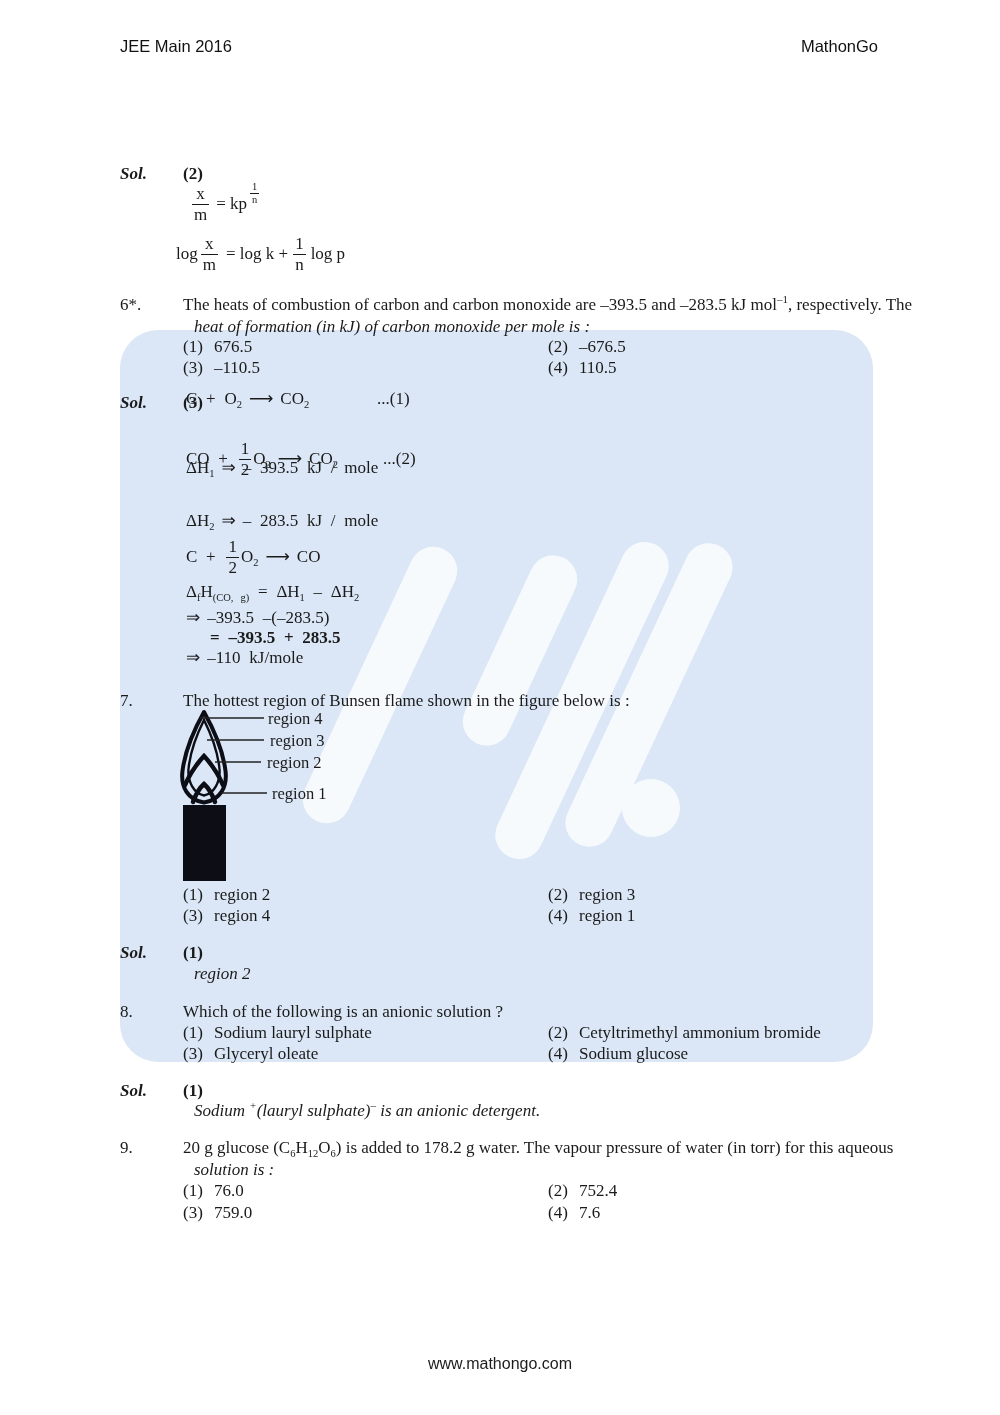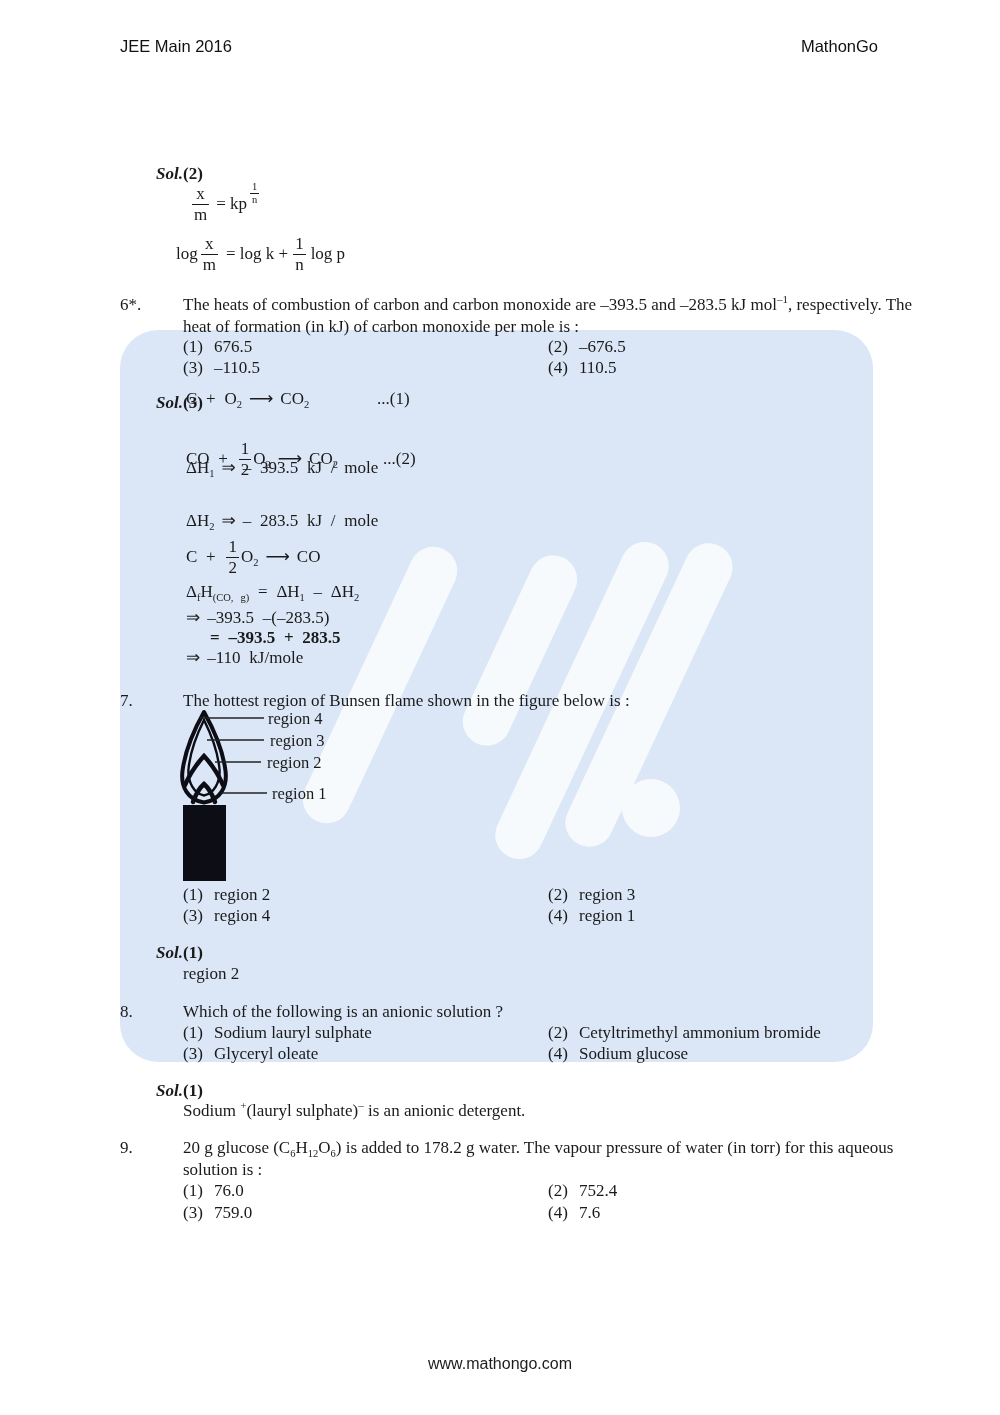--- a/index.html
+++ b/index.html
@@ -18,24 +18,24 @@
   .wm-s2{left:376px;top:218px;width:48px;height:205px;}
   .wm-s3{left:438px;top:198px;width:48px;height:345px;}
   .wm-s4{left:505px;top:200px;width:48px;height:330px;}
   .wm-dot{position:absolute;left:502px;top:449px;width:58px;height:58px;background:#f7fafd;border-radius:50%;}
   
   .abs{position:absolute;z-index:2;}
   .sans{font-family:"Liberation Sans", sans-serif;}
   .hdr{left:120px;right:122px;top:37px;display:flex;justify-content:space-between;
        font-size:16.5px;color:#111;}
   .labelrow{left:120px;white-space:nowrap;line-height:22px;}
-  .labcol{display:inline-block;width:63px;font-weight:bold;font-style:italic;text-align:right;}
+  .labcol{display:inline-block;width:63px;font-weight:bold;font-style:italic;}
   .qnumcol{display:inline-block;width:63px;}
   .bold{font-weight:bold;}
-  .textline{left:183px;white-space:nowrap;line-height:22px;}
+  .textline{left:194px;white-space:nowrap;line-height:22px;font-style:italic;}
   .optrow{left:183px;white-space:nowrap;line-height:21px;}
   .oc1{display:inline-block;width:365px;}
   .onum{display:inline-block;width:31px;}
   
   .eqline{white-space:nowrap;line-height:22px;}
   .fx{display:flex;align-items:center;height:42px;}
   .grp{white-space:pre;}
   .chem{left:186px;word-spacing:4.5px;}
   .frac{display:inline-flex;flex-direction:column;align-items:center;
         line-height:1.12;text-align:center;margin:0 2px;vertical-align:middle;}

